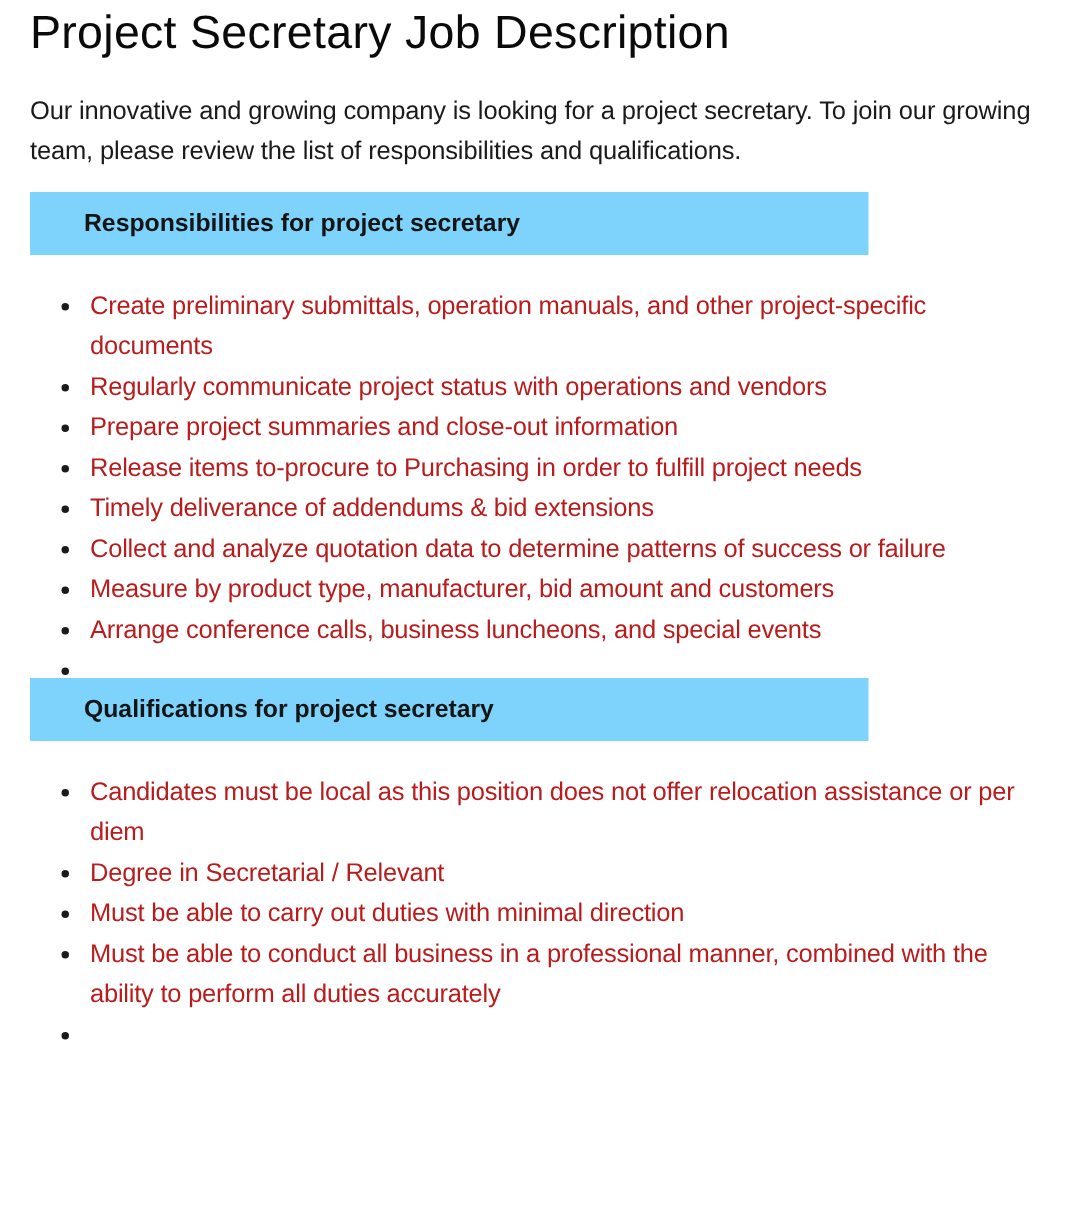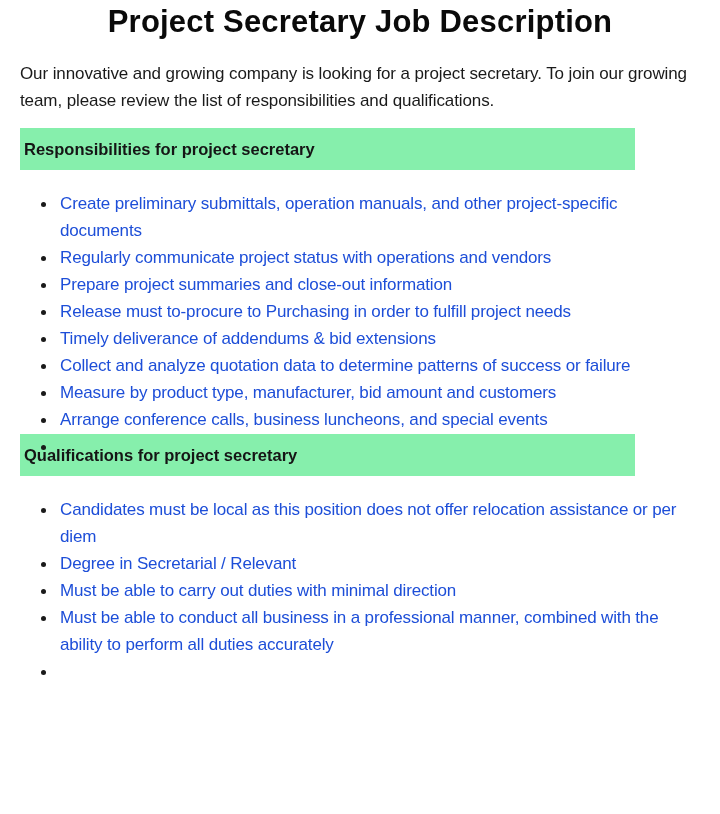--- a/index.html
+++ b/index.html
@@ -13,60 +13,59 @@
       font-family: "Liberation Sans", "DejaVu Sans", sans-serif;
       color: #111111;
     }
     .page {
       position: relative;
       width: 720px;
       height: 814px;
       padding: 0 20px;
     }
     .title {
-      text-align: center;
-      font-weight: bold;
+      font-weight: normal;
       font-size: 31px;
       letter-spacing: 0.2px;
       line-height: 40px;
       padding-top: 2px;
       height: 48px;
       color: #0a0a0a;
     }
     .intro {
       font-size: 17px;
       line-height: 27px;
       margin-top: 12px;
       color: #1a1a1a;
       letter-spacing: -0.1px;
     }
     .section-header {
-      background: #86efac;
+      background: #7dd3fc;
       height: 42px;
-      width: 615px;
-      padding-left: 4px;
+      width: 559px;
+      padding-left: 36px;
       display: flex;
       align-items: center;
       font-size: 16.5px;
       font-weight: bold;
       color: #151515;
     }
     .section-header.resp { margin-top: 14px; }
-    .section-header.qual { margin-top: 1px; }
+    .section-header.qual { margin-top: 19px; }
     ul.items {
       list-style: none;
       margin-top: 20px;
       padding-left: 0;
     }
     ul.items li {
       position: relative;
       padding-left: 40px;
       font-size: 17px;
       line-height: 27px;
-      color: #1d4ed8;
+      color: #b91c1c;
       letter-spacing: -0.15px;
     }
     ul.items li .bullet {
       position: absolute;
       left: 21px;
       top: 12px;
       width: 5px;
       height: 5px;
       border-radius: 50%;
       background: #1a1a1a;
@@ -78,21 +77,21 @@
 <div class="page">
   <h1 class="title">Project Secretary Job Description</h1>
   <p class="intro">Our innovative and growing company is looking for a project secretary. To join our growing team, please review the list of responsibilities and qualifications.</p>
 
   <section>
     <h2 class="section-header resp">Responsibilities for project secretary</h2>
     <ul class="items">
       <li><span class="bullet"></span><span>Create preliminary submittals, operation manuals, and other project-specific documents</span></li>
       <li><span class="bullet"></span><span>Regularly communicate project status with operations and vendors</span></li>
       <li><span class="bullet"></span><span>Prepare project summaries and close-out information</span></li>
-      <li><span class="bullet"></span><span>Release must to-procure to Purchasing in order to fulfill project needs</span></li>
+      <li><span class="bullet"></span><span>Release items to-procure to Purchasing in order to fulfill project needs</span></li>
       <li><span class="bullet"></span><span>Timely deliverance of addendums &amp; bid extensions</span></li>
       <li><span class="bullet"></span><span>Collect and analyze quotation data to determine patterns of success or failure</span></li>
       <li><span class="bullet"></span><span>Measure by product type, manufacturer, bid amount and customers</span></li>
       <li><span class="bullet"></span><span>Arrange conference calls, business luncheons, and special events</span></li>
       <li><span class="bullet"></span></li>
     </ul>
   </section>
 
   <section>
     <h2 class="section-header qual">Qualifications for project secretary</h2>

